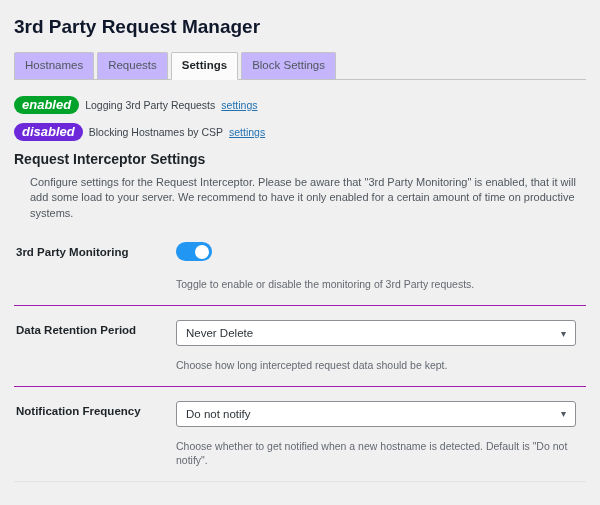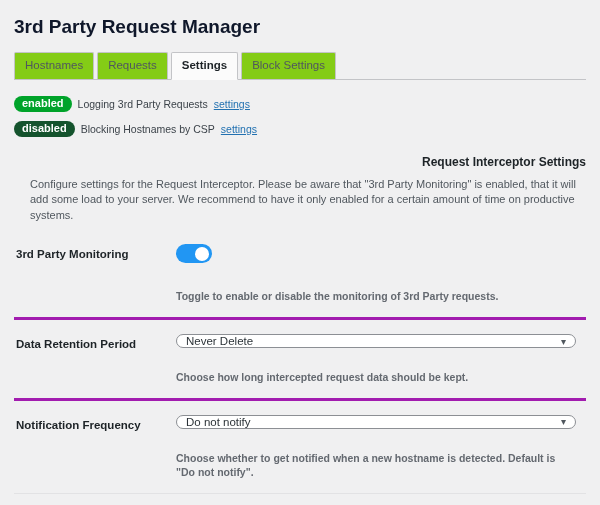--- a/index.html
+++ b/index.html
@@ -26,21 +26,21 @@
     padding-left: 0;
     line-height: 1;
   }
   .nav-tab {
     display: inline-block;
     font-size: 11.5px;
     padding: 7px 10px;
     margin: 0 3px -1px 0;
     border: 1px solid #c3c4c7;
     border-bottom: none;
-    background: #84cc16;
+    background: #c4b5fd;
     color: #50575e;
     text-decoration: none;
     cursor: pointer;
     border-radius: 2px 2px 0 0;
   }
   .nav-tab.active {
     background: #fbfbfb;
     color: #1d2327;
     border-bottom: 1px solid #fbfbfb;
     font-weight: 600;
@@ -52,70 +52,69 @@
     display: flex;
     align-items: center;
     gap: 6px;
     margin-bottom: 9px;
     font-size: 10.5px;
     color: #3c434a;
   }
   .badge {
     display: inline-block;
     color: #fff;
-    font-size: 11px;
+    font-size: 13px;
     font-weight: bold;
     padding: 2.5px 8px;
     border-radius: 9px;
     line-height: 1;
+    font-style: italic;
   }
   .badge.enabled  { background: #00a32a; }
-  .badge.disabled { background: #14532d; }
+  .badge.disabled { background: #6d28d9; }
   a.settings-link { color: #2271b1; text-decoration: underline; cursor: pointer; }
 
   
   h2.section-heading {
-    font-size: 12px;
+    font-size: 14px;
     font-weight: bold;
-    margin-top: 18px;
-    color: #1d2327;
-    text-align: right;
+    margin-top: 10px;
+    color: #1d2327;
   }
   p.section-desc {
     font-size: 11px;
     color: #50575e;
     line-height: 1.45;
     margin-top: 8px;
     max-width: 572px;
     margin-left: 16px;
   }
 
   
   .form-table { margin-top: 6px; }
   .form-row {
     display: flex;
     padding: 14px 2px 13px 2px;
-    border-bottom: 3px solid #a21caf;
+    border-bottom: 1px solid #a21caf;
   }
   .form-row:last-of-type { border-bottom: 1px solid #e2e2e4; }
   .row-label {
     width: 160px;
     flex: 0 0 160px;
     font-size: 11.5px;
     font-weight: bold;
     color: #1d2327;
     padding-top: 4px;
   }
   .row-field { flex: 1; padding-right: 8px; }
   .help-text {
     font-size: 10.5px;
     color: #646970;
-    margin-top: 22px;
+    margin-top: 12px;
     line-height: 1.4;
-    font-weight: bold;
   }
 
   
   .toggle {
     width: 36px; height: 19px;
     background: #2196f3;
     border-radius: 10px;
     position: relative;
     cursor: pointer;
     display: inline-block;
@@ -124,24 +123,24 @@
     position: absolute;
     top: 2.5px; right: 3px;
     width: 14px; height: 14px;
     background: #fff;
     border-radius: 50%;
   }
 
   
   .select-box {
     width: 100%;
-    height: 14px;
+    height: 26px;
     background: #fff;
     border: 1px solid #8c8f94;
-    border-radius: 9px;
+    border-radius: 3px;
     font-size: 11.5px;
     color: #2c3338;
     display: flex;
     align-items: center;
     justify-content: space-between;
     padding: 0 9px;
     cursor: pointer;
   }
   .select-box .chevron {
     font-size: 10px;

